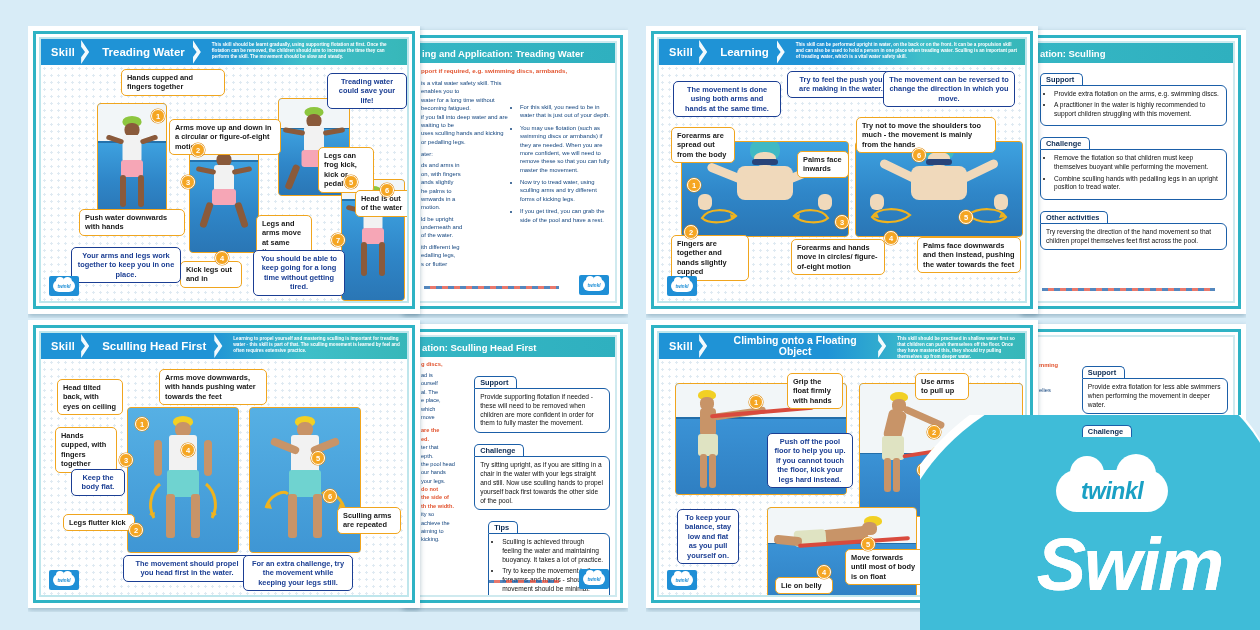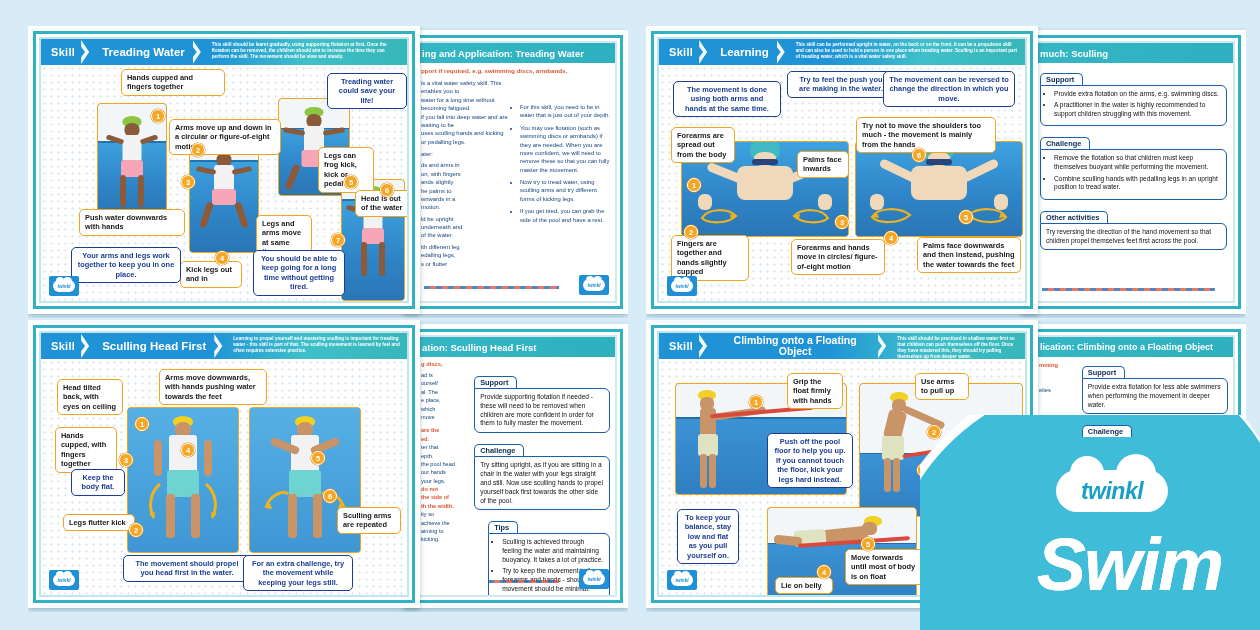--- a/index.html
+++ b/index.html
@@ -274,21 +274,21 @@
         </div>
       </div>
     </div>
   </div>
 
   <div class="group g-tr">
 
     <div class="sheet back">
       <div class="inner">
         <div class="inner2" style="border-color:#cfeaef;padding:0">
-          <div class="appbanner">much: Sculling</div>
+          <div class="appbanner">ation: Sculling</div>
           <div class="appbody">
             <div class="sect">
               <div class="sect-tab">Support</div>
               <div class="sect-box">
                   <ul>
                 <li>Provide extra flotation on the arms, e.g. swimming discs.</li>
                 <li>A practitioner in the water is highly recommended to support children struggling with this movement.</li>
               </ul>
                 </div>
             </div>
@@ -545,21 +545,20 @@
         </div>
       </div>
     </div>
   </div>
 
   <div class="group g-br">
 
     <div class="sheet back">
       <div class="inner">
         <div class="inner2" style="border-color:#cfeaef;padding:0">
-          <div class="appbanner" style="font-size:9px">lication: Climbing onto a Floating Object</div>
           <div class="appbody" style="padding:4px 5px">
             <div style="display:flex;gap:5px">
               <div style="flex:0 0 20%;font-size:5.8px;line-height:1.5;color:#12447e">
                 <div style="color:#e2542f;font-weight:bold">mming</div>
                 <div style="height:16px"></div>
                 <div>elies</div>
               </div>
               <div style="flex:1">
                 <div class="sect">
                   <div class="sect-tab">Support</div>

